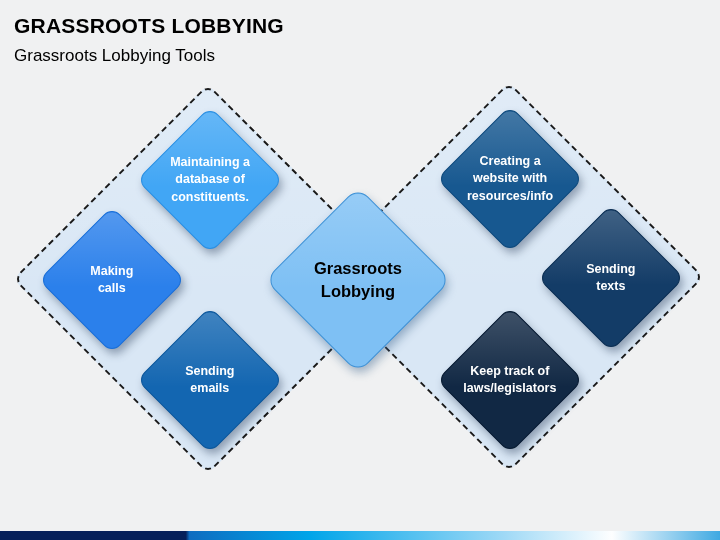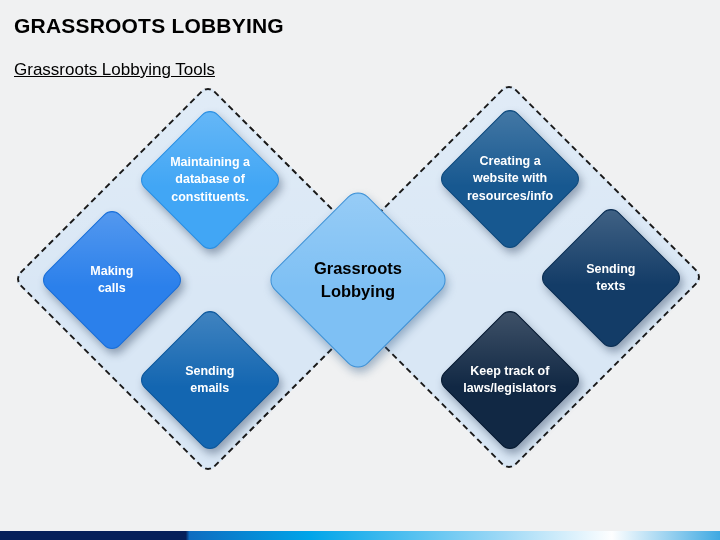--- a/index.html
+++ b/index.html
@@ -9,22 +9,22 @@
     font-family:"Liberation Sans", sans-serif;
   }
   .slide{position:absolute;inset:0;width:720px;height:540px;}
 
   
   .title{
     position:absolute;left:14px;top:14px;
     font-size:21px;font-weight:700;color:#000;letter-spacing:.2px;
   }
   .subtitle{
-    position:absolute;left:14px;top:60px;
-    font-size:17px;font-weight:400;color:#000;text-decoration:underline;
+    position:absolute;left:14px;top:46px;
+    font-size:17px;font-weight:400;color:#000;
   }
 
   
   .node-wrap{position:absolute;}
   .node-wrap.shadowed{filter:drop-shadow(3px 5px 4px rgba(30,50,80,0.40));}
   .node-wrap.center-shadow{filter:drop-shadow(2px 5px 5px rgba(60,100,140,0.45));}
   .diamond{
     width:100%;height:100%;
     transform:rotate(45deg);
     display:flex;align-items:center;justify-content:center;

